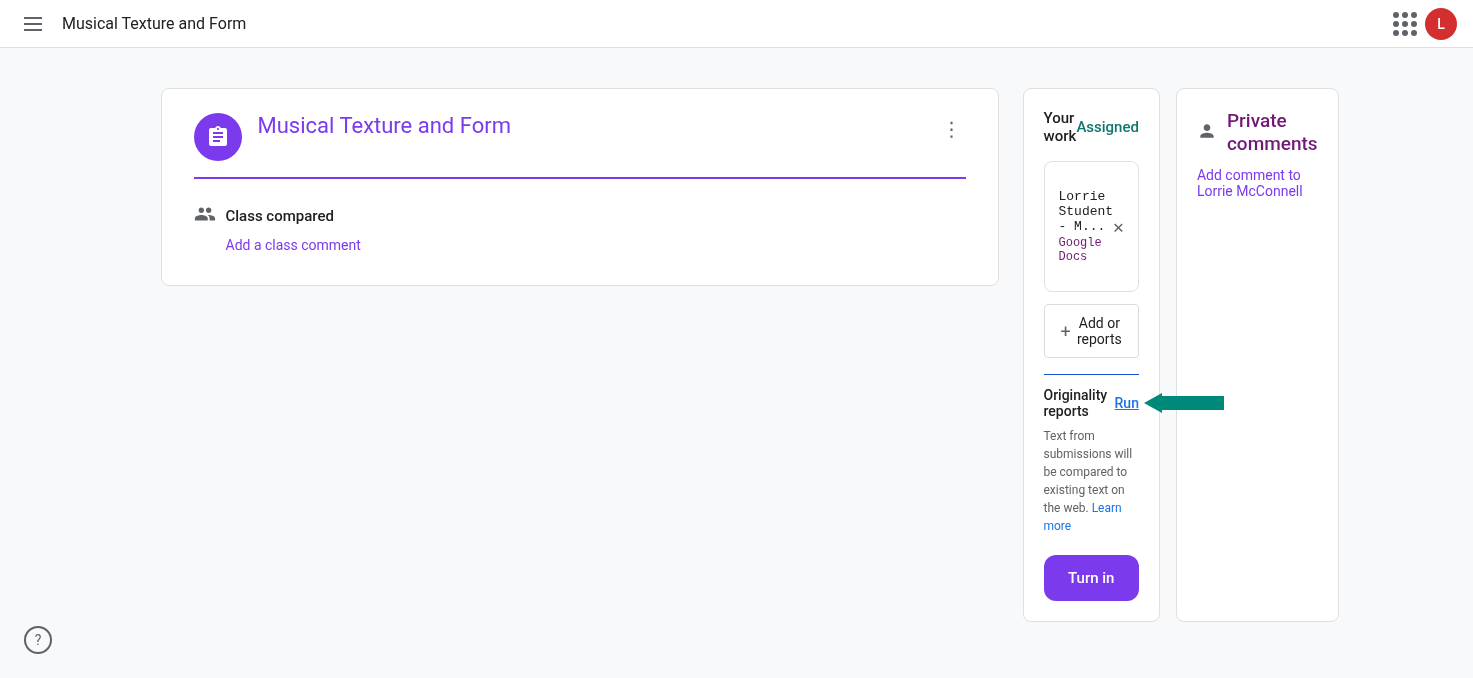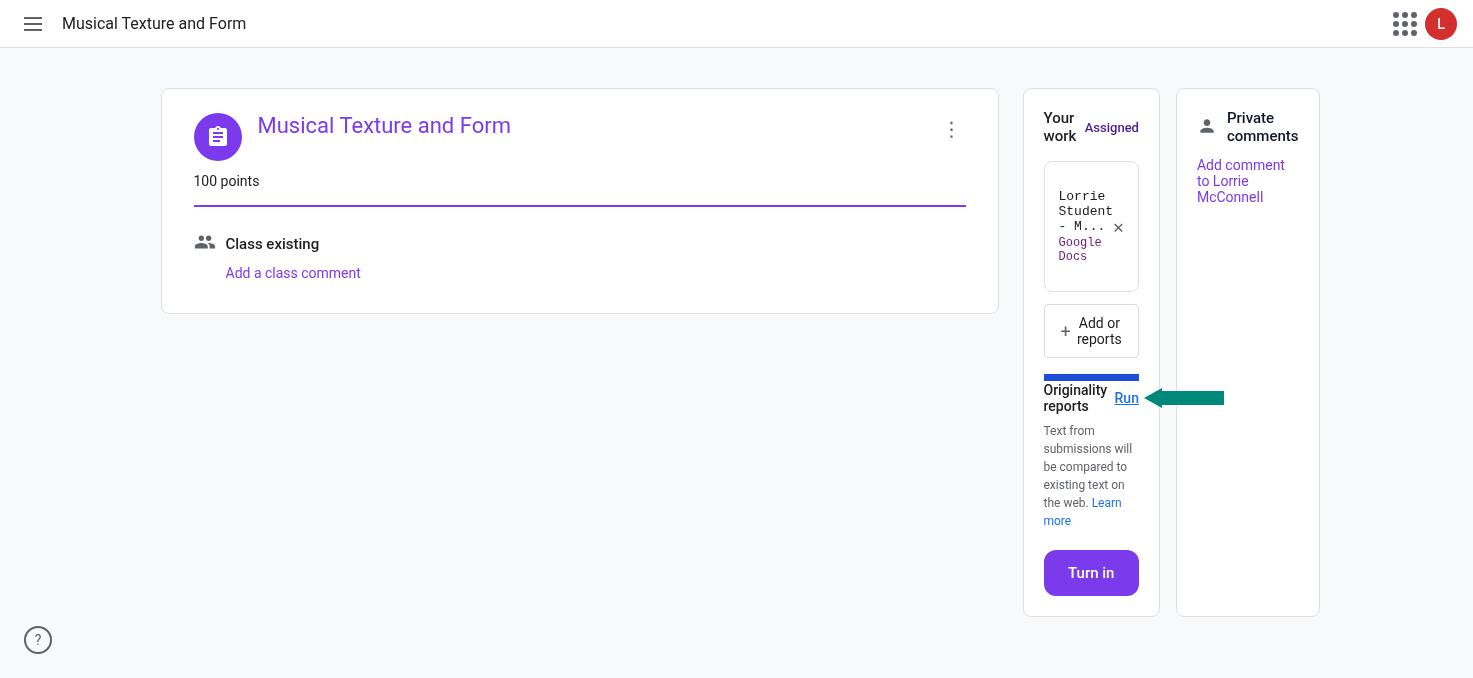--- a/index.html
+++ b/index.html
@@ -52,57 +52,57 @@
 
     
     .right-column { display: flex; flex-direction: row; gap: 16px; width: 290px; flex-shrink: 0; }
 
     .your-work-card, .private-comments-card {
       background: #fff; border: 1px solid #e0e0e0; border-radius: 8px; padding: 20px;
     }
 
     .your-work-header { display: flex; justify-content: space-between; align-items: center; margin-bottom: 16px; }
     .your-work-title { font-size: 15px; font-weight: 500; color: #202124; }
-    .assigned-badge { color: #4c1d95; font-size: 13px; font-weight: 500; }
+    .assigned-badge { color: #0f766e; font-size: 15px; font-weight: 500; }
 
     .doc-item {
       border: 1px solid #e0e0e0; border-radius: 8px; padding: 27px 14px;
       display: flex; align-items: center; justify-content: space-between;
       margin-bottom: 12px;
       font-family: Liberation Mono, monospace;
     }
     .doc-info { display: flex; flex-direction: column; gap: 2px; }
     .doc-name { font-size: 13px; color: #202124; font-weight: 500; }
     .doc-type { font-size: 12px; color: #701a75; }
     .doc-remove { color: #5f6368; cursor: pointer; font-size: 18px; font-weight: 300; }
 
     .add-or-create-btn {
       width: 100%; border: 1px solid #dadce0; border-radius: 4px; background: #fff;
       color: #202124; font-size: 14px; padding: 10px 16px; cursor: pointer;
       display: flex; align-items: center; justify-content: center; gap: 6px;
       font-family: inherit; transition: background 0.15s;
     }
     .add-or-create-btn .plus { font-size: 18px; color: #5f6368; }
 
-    .originality-section { margin-top: 16px; padding-top: 1px; border-top: 7px solid #1d4ed8; }
+    .originality-section { margin-top: 16px; padding-top: 12px; border-top: 1px solid #1d4ed8; }
     .originality-header { display: flex; justify-content: space-between; align-items: center; margin-bottom: 8px; }
     .originality-title { font-size: 14px; font-weight: 500; color: #202124; }
     .run-btn { color: #1a73e8; font-size: 14px; font-weight: 500; cursor: pointer; background: none; border: none; font-family: inherit; text-decoration: underline; }
     .originality-desc { font-size: 12px; color: #5f6368; line-height: 1.5; }
     .learn-more-link { color: #1a73e8; cursor: pointer; text-decoration: none; }
 
     .turn-in-btn {
       width: 100%; background: #7c3aed; color: #fff; border: none; border-radius: 12px;
       font-size: 15px; font-weight: 500; padding: 14px; cursor: pointer; margin-top: 20px;
       font-family: inherit; transition: background 0.15s;
     }
 
     .private-comments-header { display: flex; align-items: center; gap: 10px; margin-bottom: 12px; }
     .private-icon svg { width: 20px; height: 20px; fill: #5f6368; }
-    .private-title { font-size: 15px; font-weight: 500; color: #0f172a; }
+    .private-title { font-size: 19px; font-weight: 500; color: #701a75; }
     .add-private-comment-link { color: #7c3aed; font-size: 14px; cursor: pointer; text-decoration: none; }
 
     
     .arrow-container {
       position: relative;
     }
 
     
     .help-circle {
       position: fixed; bottom: 24px; left: 24px;
@@ -148,31 +148,30 @@
         <svg viewBox="0 0 24 24">
           <path d="M19 3h-4.18C14.4 1.84 13.3 1 12 1s-2.4.84-2.82 2H5c-1.1 0-2 .9-2 2v14c0 1.1.9 2 2 2h14c1.1 0 2-.9 2-2V5c0-1.1-.9-2-2-2zm-7 0c.55 0 1 .45 1 1s-.45 1-1 1-1-.45-1-1 .45-1 1-1zm2 14H7v-2h7v2zm3-4H7v-2h10v2zm0-4H7V7h10v2z"></path>
         </svg>
       </div>
       <div class="assignment-title-area">
         <div class="assignment-title">Musical Texture and Form</div>
       </div>
       <div class="more-icon">⋮</div>
     </div>
 
-    <div class="assignment-points">100 points</div>
     <hr class="divider">
 
     <div class="class-comments-section">
       <div class="class-comments-label">
         <span class="comments-icon">
           <svg viewBox="0 0 24 24">
             <path d="M16 11c1.66 0 2.99-1.34 2.99-3S17.66 5 16 5c-1.66 0-3 1.34-3 3s1.34 3 3 3zm-8 0c1.66 0 2.99-1.34 2.99-3S9.66 5 8 5C6.34 5 5 6.34 5 8s1.34 3 3 3zm0 2c-2.33 0-7 1.17-7 3.5V19h14v-2.5c0-2.33-4.67-3.5-7-3.5zm8 0c-.29 0-.62.02-.97.05 1.16.84 1.97 1.97 1.97 3.45V19h6v-2.5c0-2.33-4.67-3.5-7-3.5z"></path>
           </svg>
         </span>
-        <span>Class existing</span>
+        <span>Class compared</span>
       </div>
       <a class="add-comment-link">Add a class comment</a>
     </div>
   </div>
 
   <div class="right-column">
 
     <div class="your-work-card">
       <div class="your-work-header">
         <span class="your-work-title">Your work</span>

